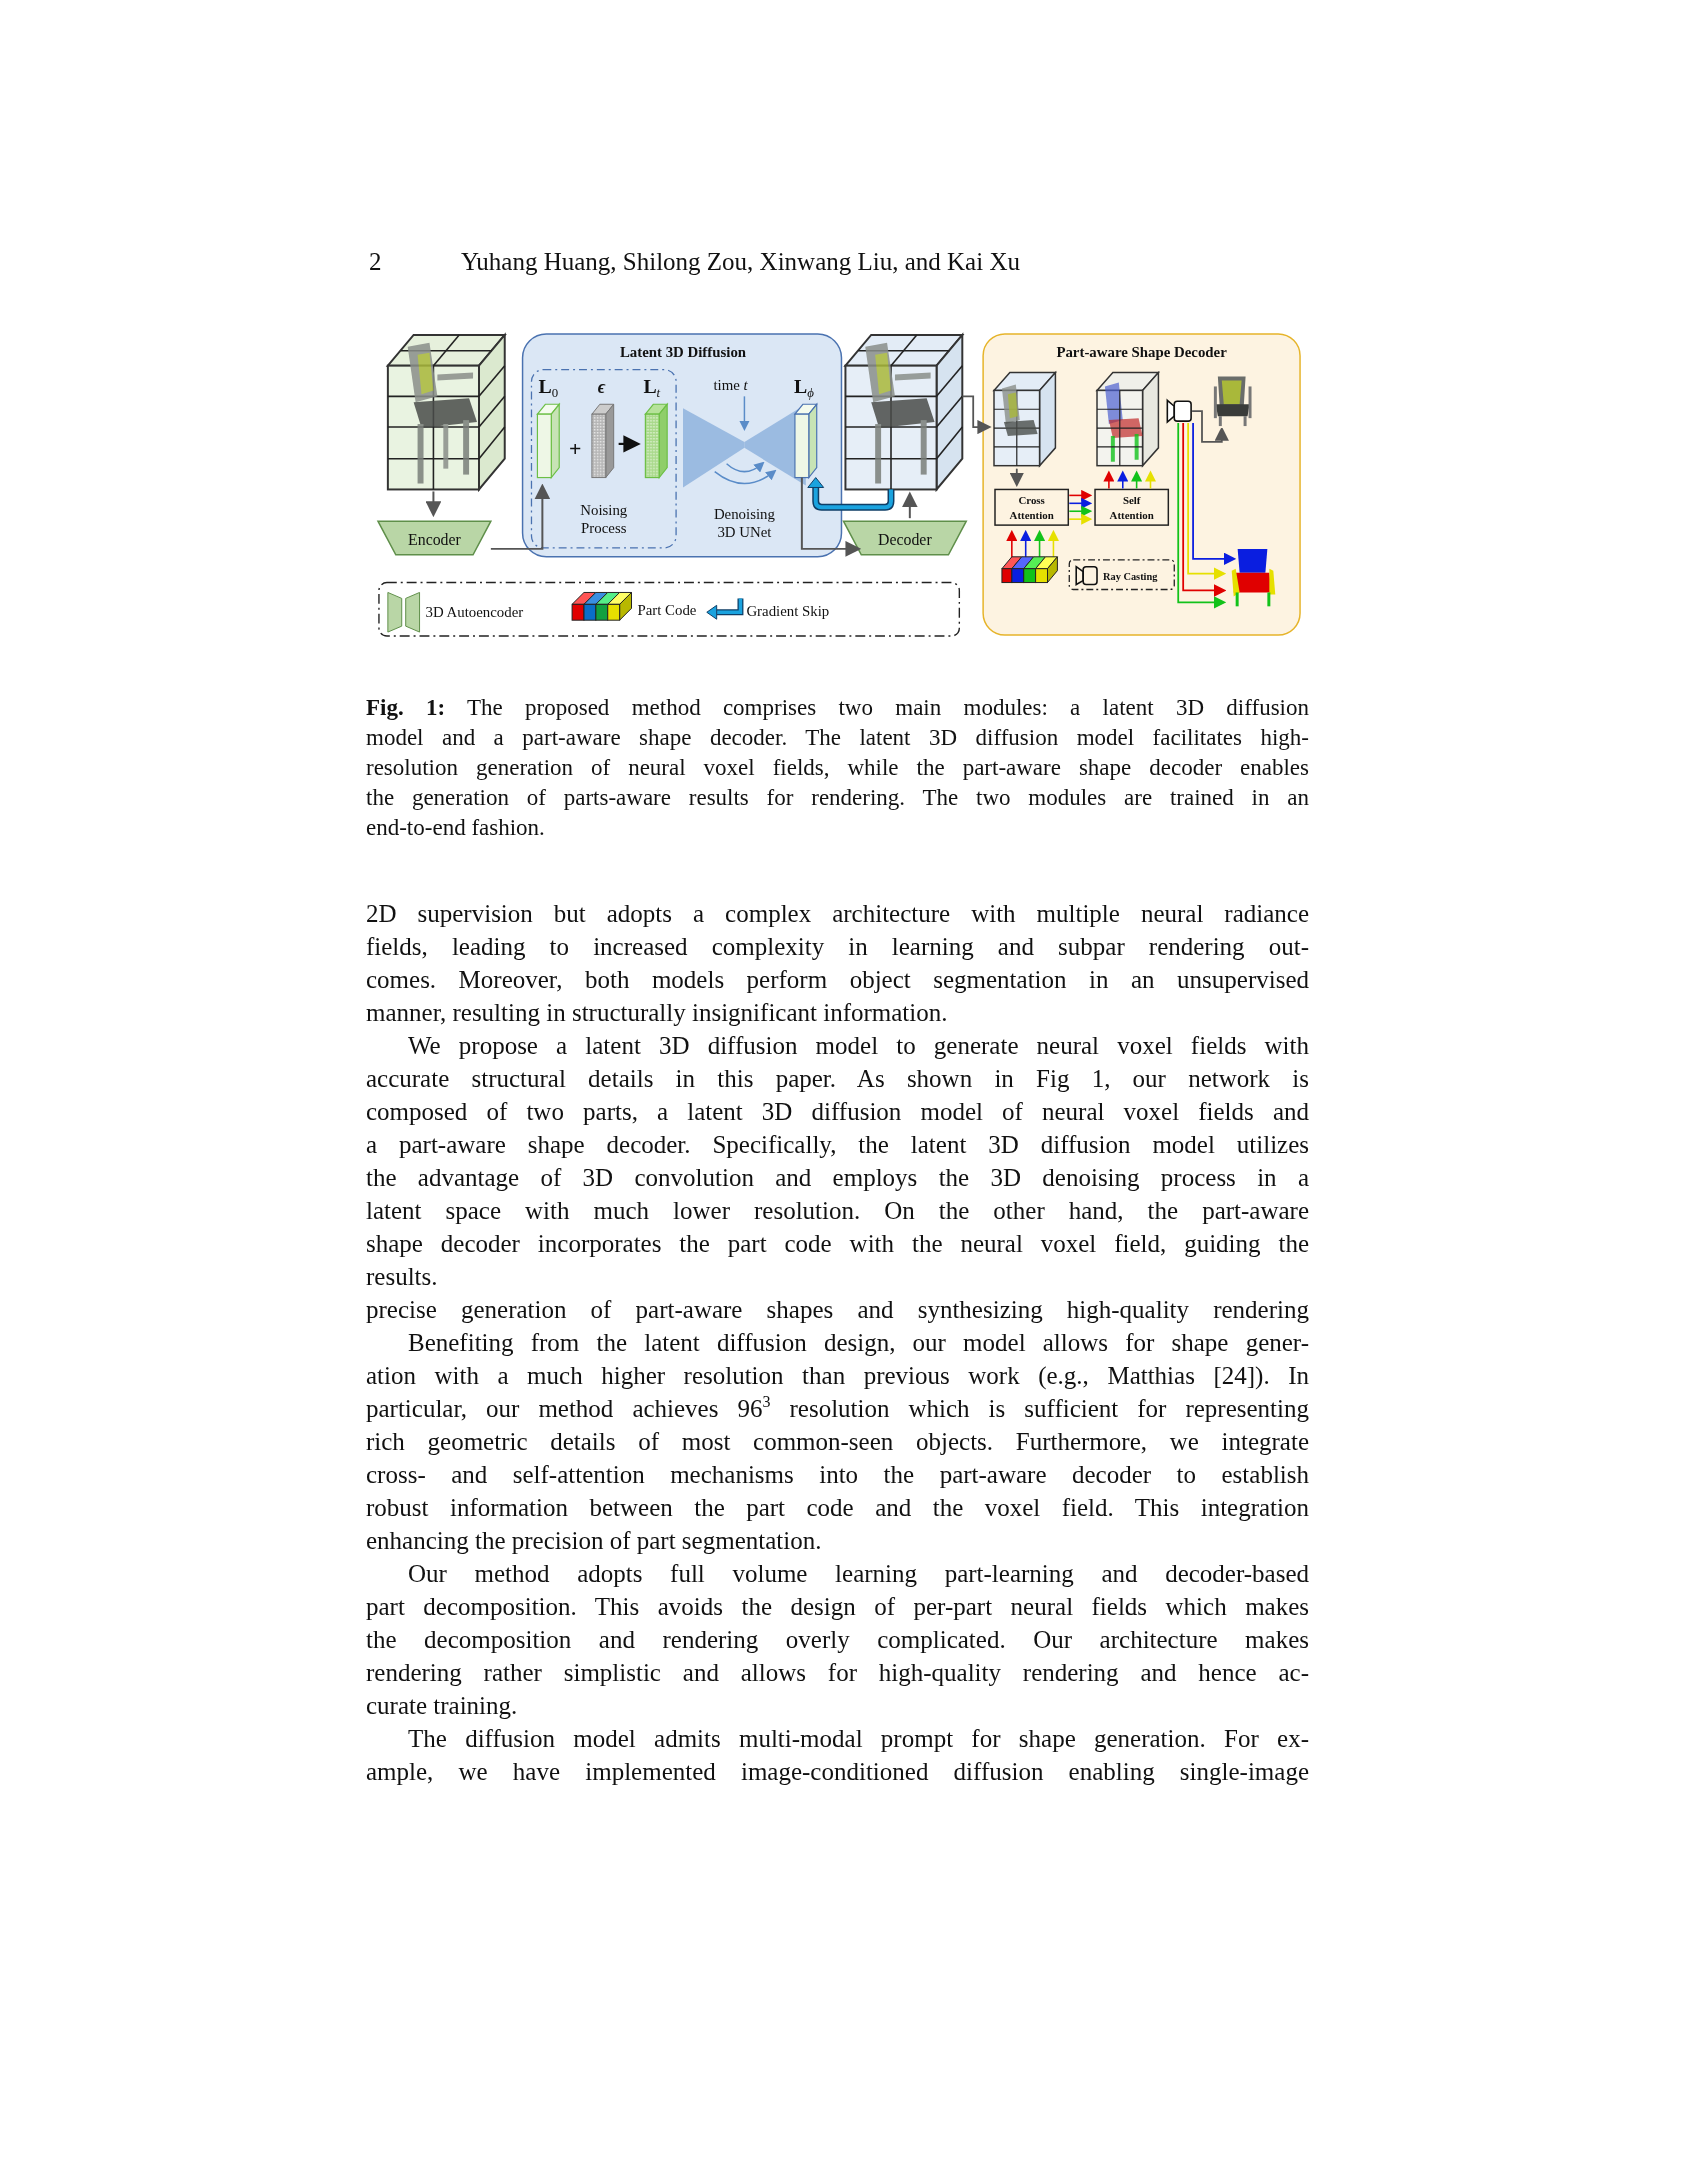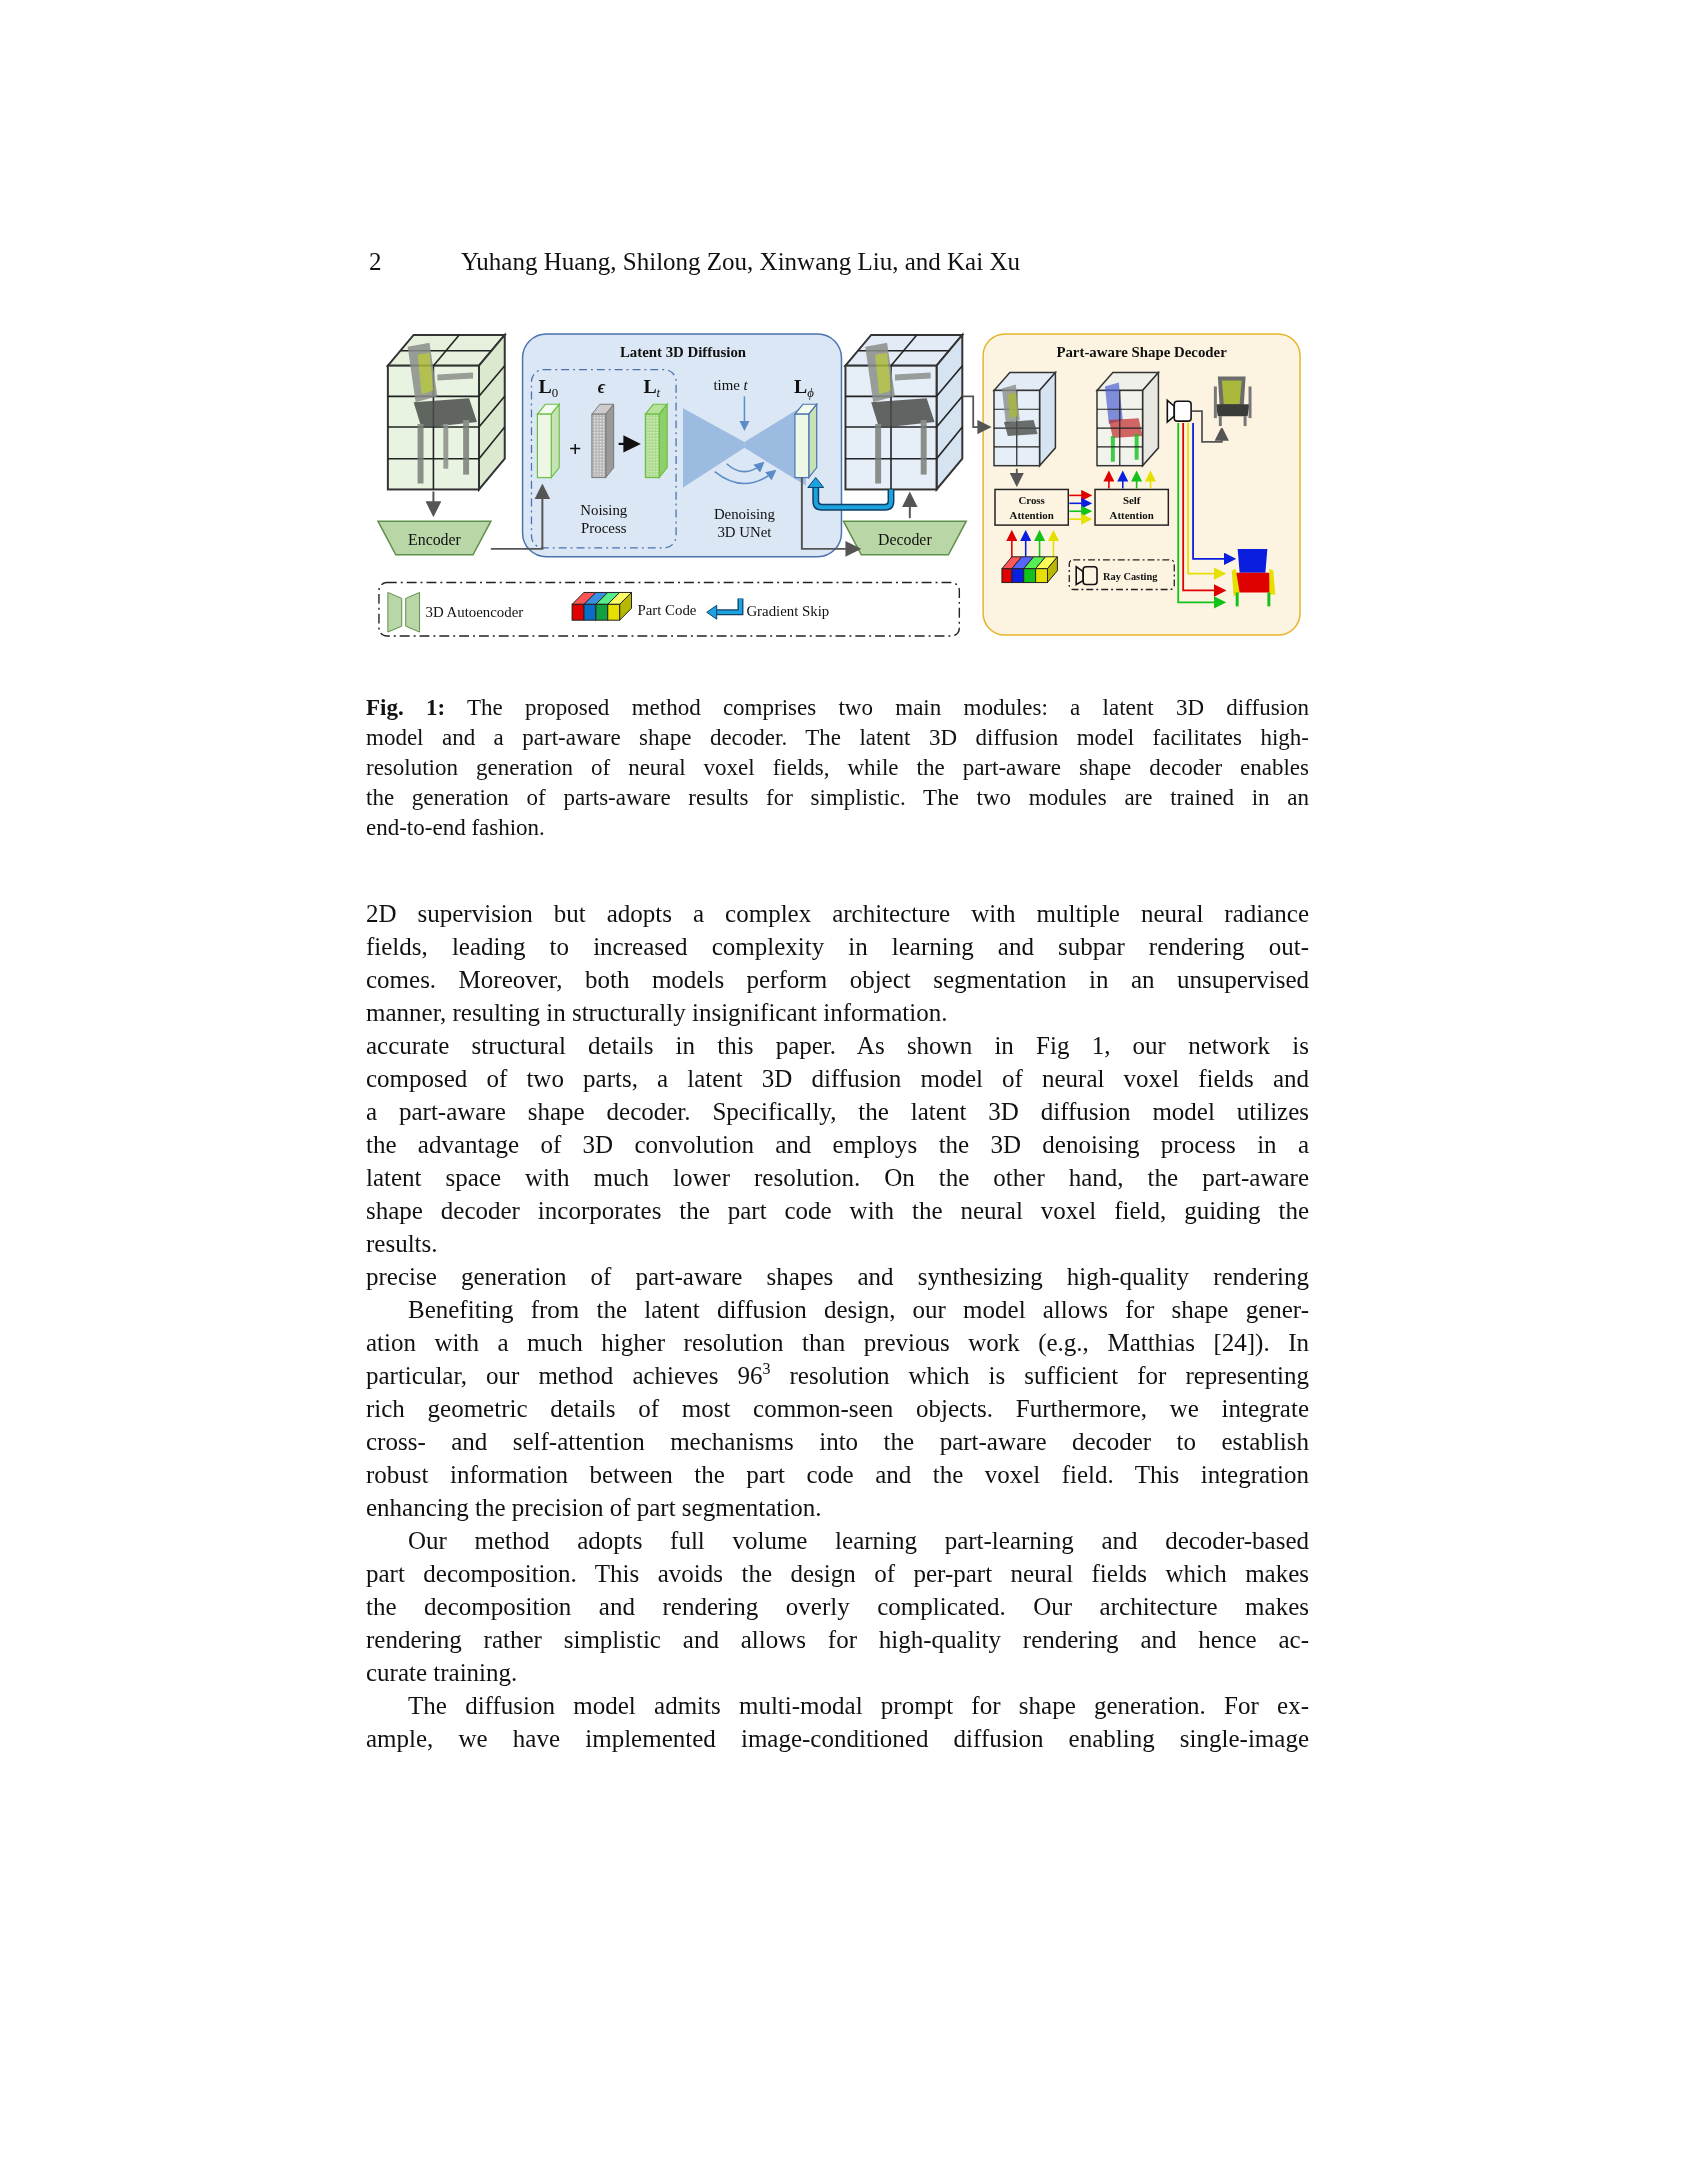--- a/index.html
+++ b/index.html
@@ -327,32 +327,33 @@
       </g>
       <text class="fig-text" x="376" y="294" font-size="15">Gradient Skip</text>
     </g>
   </svg>
 </div>
 
 <div class="caption">
   <span class="caption-line"><span class="cap-label">Fig. 1:</span><span> The proposed method comprises two main modules: a latent 3D diffusion</span></span>
   <span class="caption-line">model and a part-aware shape decoder. The latent 3D diffusion model facilitates high-</span>
   <span class="caption-line">resolution generation of neural voxel fields, while the part-aware shape decoder enables</span>
-  <span class="caption-line">the generation of parts-aware results for simplistic. The two modules are trained in an</span>
+  <span class="caption-line">the generation of parts-aware results for rendering. The two modules are trained in an</span>
   <span class="caption-line last">end-to-end fashion.</span>
 </div>
 
 <div class="body-text">
   <div>
     <span class="line">2D supervision but adopts a complex architecture with multiple neural radiance</span>
     <span class="line">fields, leading to increased complexity in learning and subpar rendering out-</span>
     <span class="line">comes. Moreover, both models perform object segmentation in an unsupervised</span>
     <span class="line last">manner, resulting in structurally insignificant information.</span>
   </div>
   <div>
+    <span class="line indent">We propose a latent 3D diffusion model to generate neural voxel fields with</span>
     <span class="line">accurate structural details in this paper. As shown in Fig 1, our network is</span>
     <span class="line">composed of two parts, a latent 3D diffusion model of neural voxel fields and</span>
     <span class="line">a part-aware shape decoder. Specifically, the latent 3D diffusion model utilizes</span>
     <span class="line">the advantage of 3D convolution and employs the 3D denoising process in a</span>
     <span class="line">latent space with much lower resolution. On the other hand, the part-aware</span>
     <span class="line">shape decoder incorporates the part code with the neural voxel field, guiding the</span>
     <span class="line last">results.</span>
     <span class="line">precise generation of part-aware shapes and synthesizing high-quality rendering</span>
   </div>
   <div>

